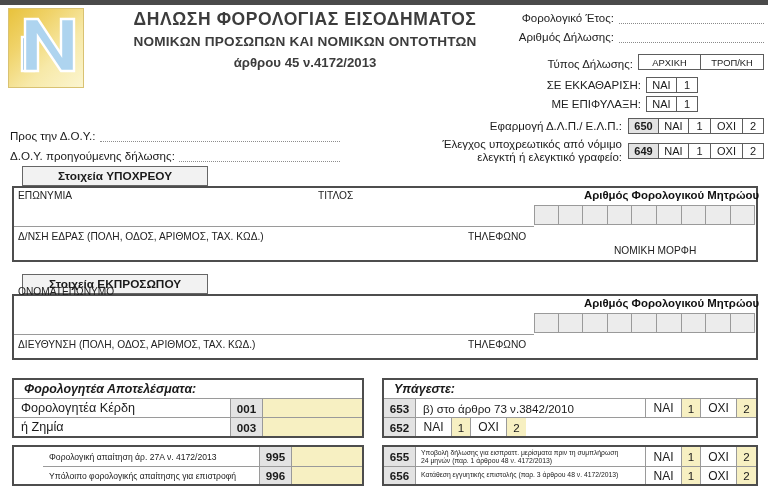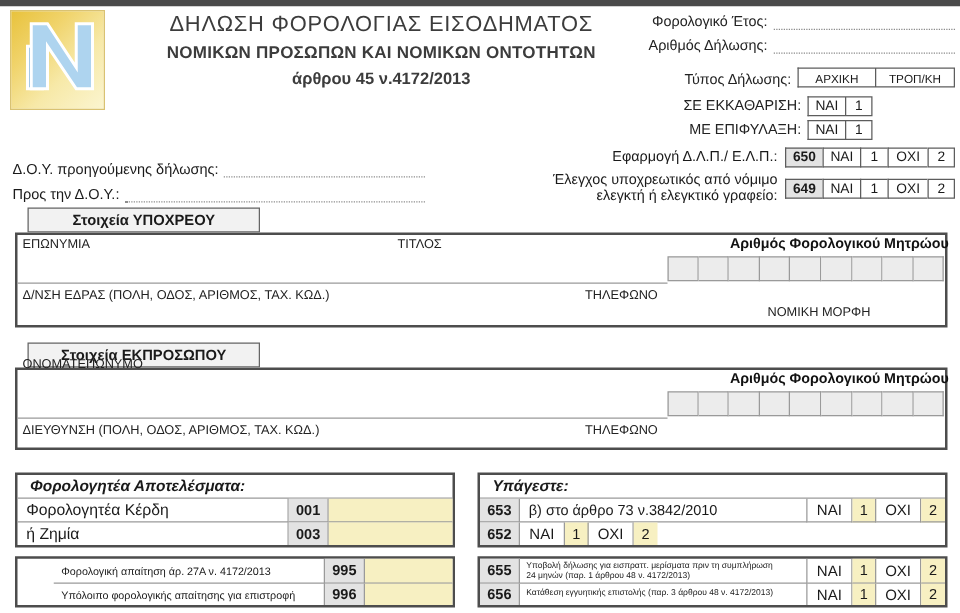--- a/index.html
+++ b/index.html
@@ -19,21 +19,21 @@
   .logo{
     position:absolute;left:8px;top:8px;width:76px;height:80px;
     background:linear-gradient(135deg,#e8c23c 0%,#f0d36a 30%,#f7e9a8 62%,#fbf5d0 100%);
     border:1px solid #d9c272;
     box-sizing:border-box;
   }
   .logo svg{display:block;width:76px;height:80px;}
 
   
   .title-block{position:absolute;left:95px;top:8px;width:420px;text-align:center;}
-  .t1{font-size:17.5px;font-weight:normal;letter-spacing:.6px;color:#3c3c3c;line-height:22px;}
+  .t1{font-size:17.5px;font-weight:bold;letter-spacing:.6px;color:#3c3c3c;line-height:22px;}
   .t2{font-size:13.6px;font-weight:bold;letter-spacing:.2px;color:#3c3c3c;line-height:19px;margin-top:2px;}
   .t3{font-size:13.2px;font-weight:bold;color:#3c3c3c;line-height:18px;margin-top:3px;}
 
   
   .hdr-right{position:absolute;left:512px;top:8px;width:252px;}
   .hrow{display:flex;align-items:center;justify-content:flex-end;height:19px;}
   .hlabel{font-size:11.5px;color:#222;text-align:right;padding-right:5px;white-space:nowrap;}
   .dotline{
     width:145px;height:11px;align-self:flex-end;margin-bottom:3px;
     border-bottom:1px dotted #8a8a8a;
@@ -185,25 +185,25 @@
         <span class="cellbox cnai">ΝΑΙ</span>
         <span class="cellbox cnum">1</span>
         <span class="cellbox coxi">ΟΧΙ</span>
         <span class="cellbox cnum">2</span>
       </span>
     </div>
   </div>
 
   <div class="doy">
     <div class="doy-row">
+      <span class="lab">Προς την Δ.Ο.Υ.:</span>
+      <span class="fill"></span>
+    </div>
+    <div class="doy-row">
       <span class="lab">Δ.Ο.Υ. προηγούμενης δήλωσης:</span>
-      <span class="fill"></span>
-    </div>
-    <div class="doy-row">
-      <span class="lab">Προς την Δ.Ο.Υ.:</span>
       <span class="fill"></span>
     </div>
   </div>
 
   <div class="sectab" style="left:22px;top:166px;width:186px;">Στοιχεία ΥΠΟΧΡΕΟΥ</div>
   <div class="bigbox" style="left:12px;top:186px;width:746px;height:76px;"></div>
 
   <div class="flab" style="left:18px;top:190px;">ΕΠΩΝΥΜΙΑ</div>
   <div class="flab" style="left:318px;top:190px;">ΤΙΤΛΟΣ</div>
   <div class="flab-b" style="left:584px;top:189px;">Αριθμός Φορολογικού Μητρώου</div>

